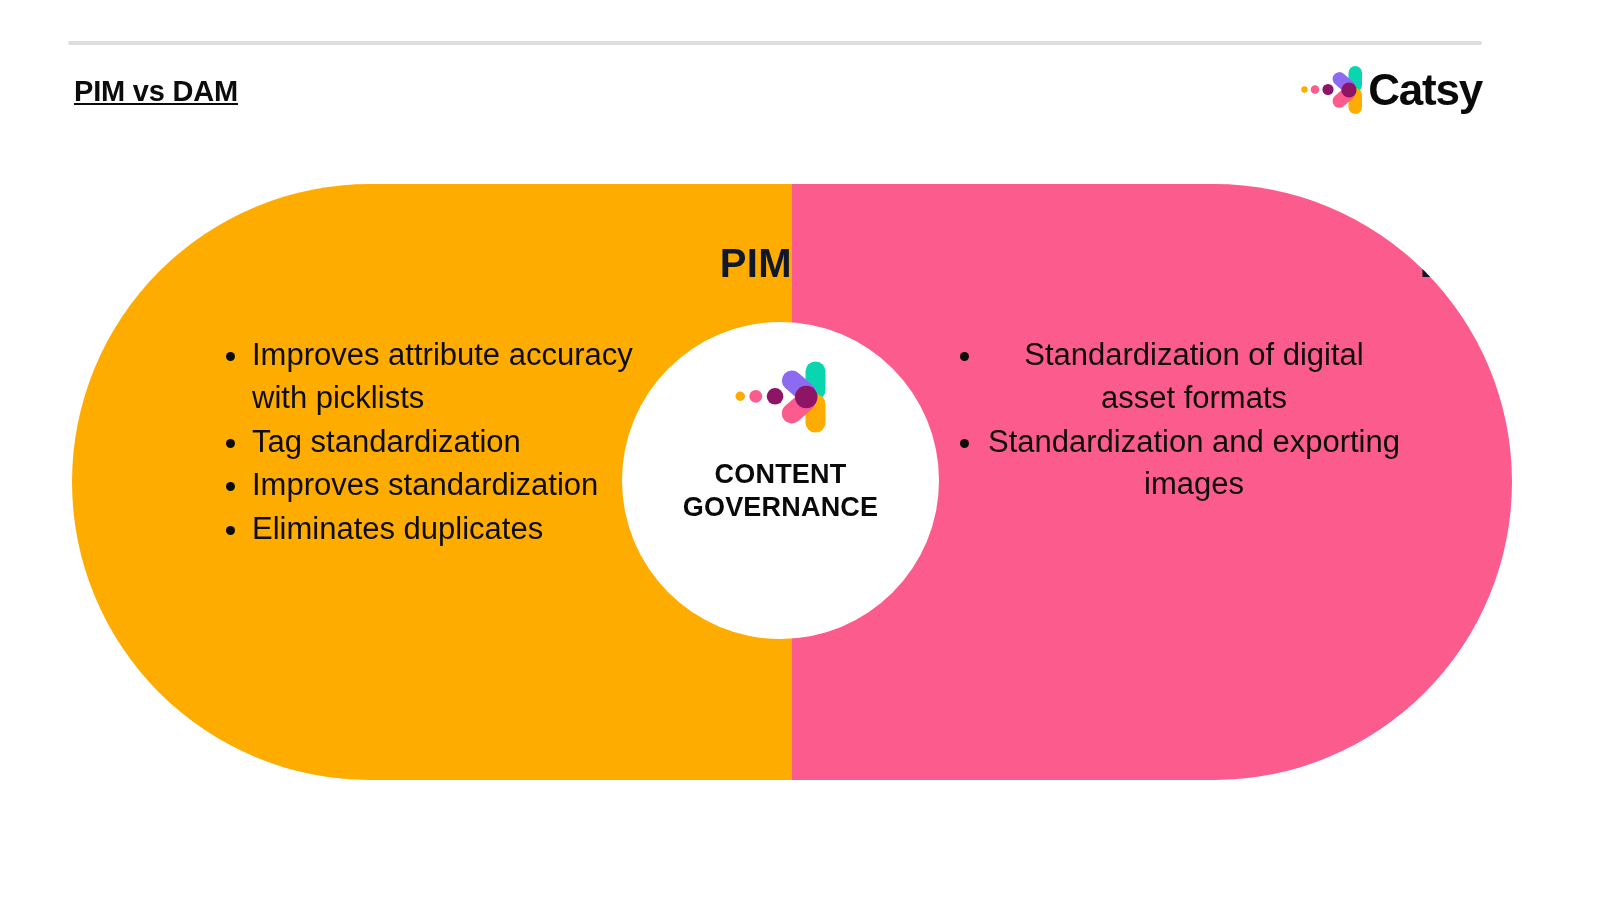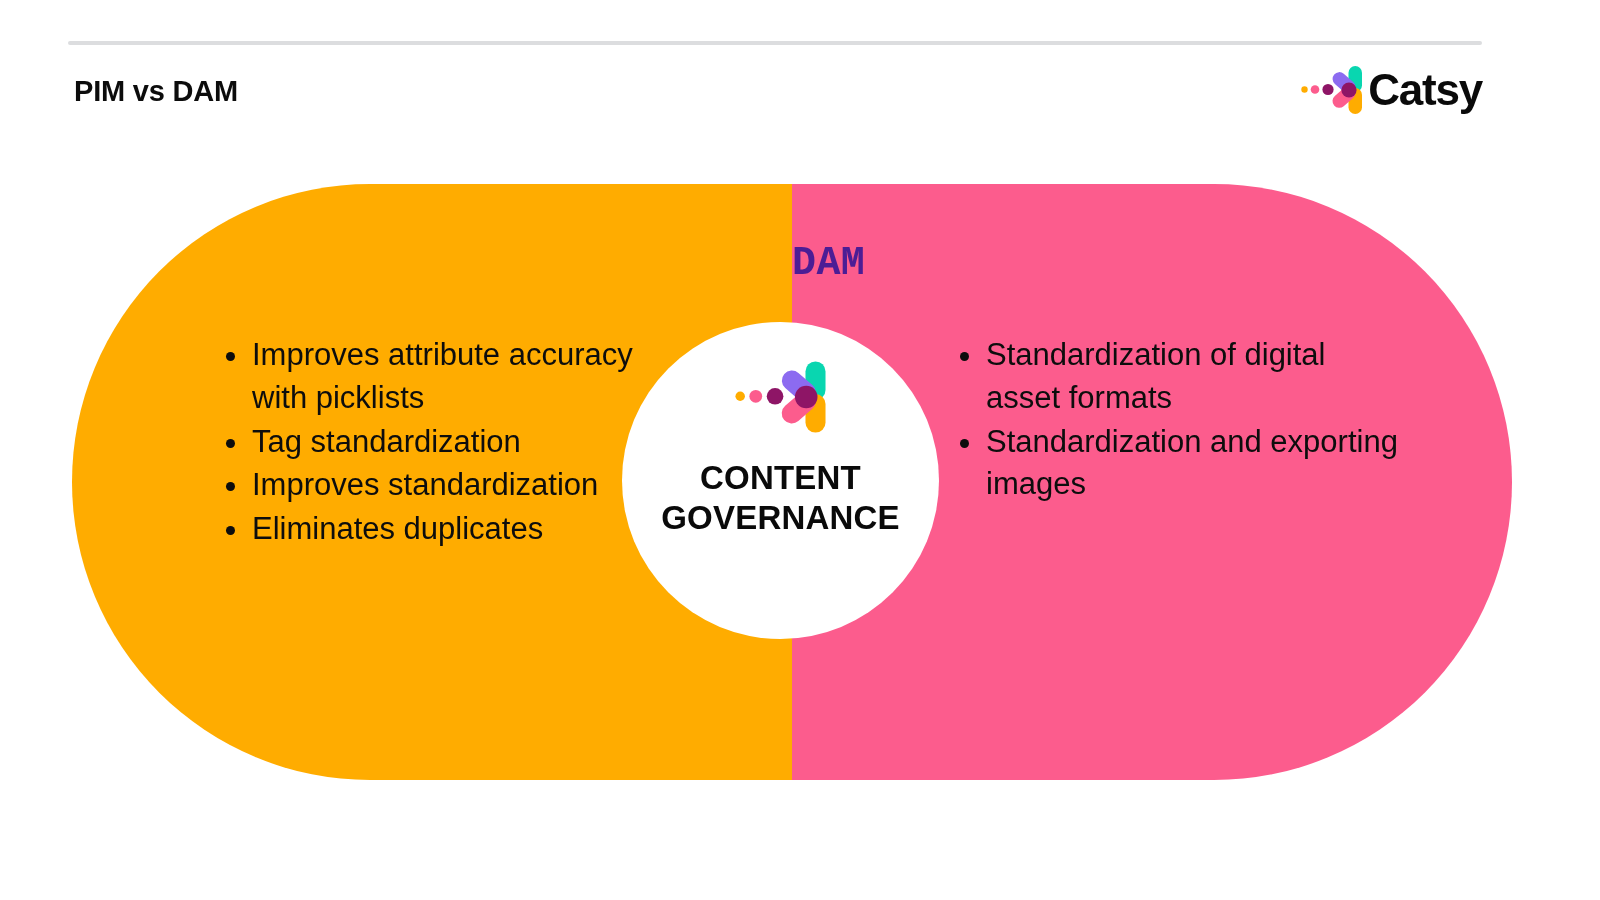--- a/index.html
+++ b/index.html
@@ -30,20 +30,21 @@
   #page-title {
     position: absolute;
     left: 74px;
     top: 76px;
     font-size: 29px;
     font-weight: 700;
     letter-spacing: -0.2px;
     line-height: 1.1;
     color: #0c0c0c;
     white-space: nowrap;
+    text-decoration: underline;
   }
 
   
   #brand-logo {
     position: absolute;
     right: 118px;
     top: 62px;
     display: flex;
     align-items: center;
     gap: 5px;
@@ -74,46 +75,46 @@
     position: relative;
   }
   #pim-panel { background: #FFAC00; }
   #dam-panel { background: #FC5C8D; }
 
   .panel-heading {
     position: absolute;
     left: 0;
     right: 0;
     top: 57px;
-    text-align: left;
+    text-align: right;
     font-size: 40px;
     font-weight: 700;
     letter-spacing: 0.4px;
-    color: #4c1d95;
-    font-family: Liberation Mono, monospace;
+    color: #0f172a;
   }
 
   .bullet-list {
     position: absolute;
     margin: 0;
     padding: 0 0 0 28px;
     list-style: none;
     font-size: 31px;
     line-height: 1.38;
     color: #0d0d0d;
   }
   #pim-list {
     left: 148px;
     top: 150px;
     width: 400px;
   }
   #dam-list {
     left: 162px;
     top: 150px;
     width: 420px;
+    text-align: center;
   }
   .bullet-list li {
     position: relative;
     margin: 0 0 1px 4px;
   }
   .bullet-list li::before {
     content: "";
     position: absolute;
     left: -26px;
     top: 18px;
@@ -135,21 +136,21 @@
     display: flex;
     flex-direction: column;
     align-items: center;
     justify-content: flex-start;
     padding-top: 36px;
     box-sizing: border-box;
   }
   #badge-label {
     margin-top: 22px;
     text-align: center;
-    font-size: 33px;
+    font-size: 27px;
     font-weight: 700;
     line-height: 1.22;
     letter-spacing: 0.2px;
     color: #0a0a0a;
     white-space: pre-line;
   }
 
   
   .logo-mark { display: block; }
 </style>

